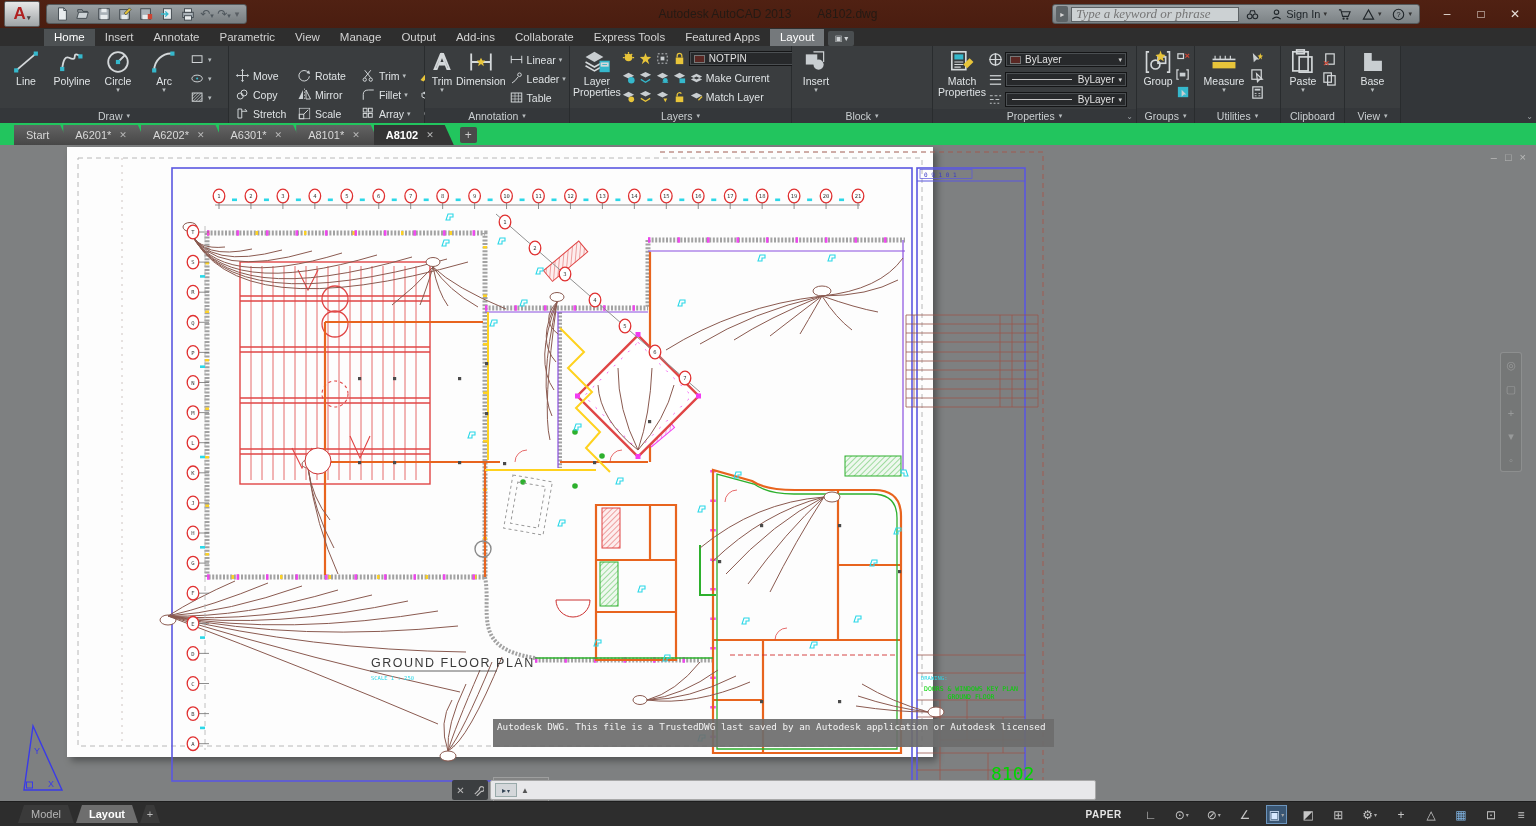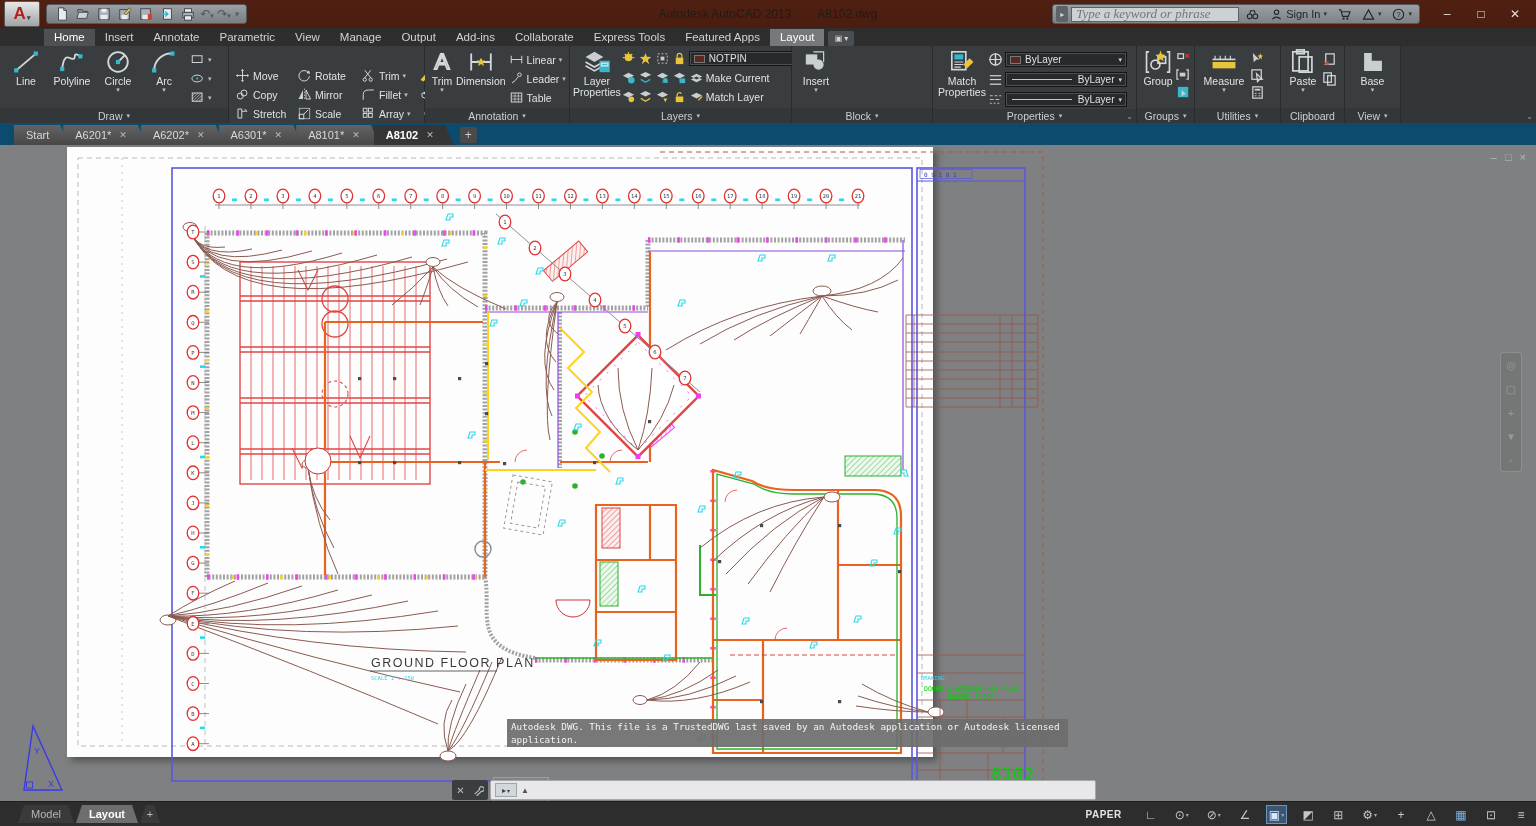--- a/index.html
+++ b/index.html
@@ -56,34 +56,34 @@
   svg.ic *{stroke:#d4d8da;stroke-width:1.3;fill:none;}
   svg.ic .f{fill:#c9ced1;stroke:none;}
   svg.ic .y{stroke:#e8c53a;}
   svg.ic .yf{fill:#e8c53a;stroke:none;}
   svg.ic .t{stroke:#35b8cc;}
   svg.ic .tf{fill:#35b8cc;stroke:none;}
   svg.ic .r{stroke:#cc4433;}
   svg.ic .thin{stroke-width:0.9;}
 
   
-  #filetabs{position:absolute;left:0;top:123px;width:1536px;height:22px;background:#0c4a6e;display:flex;align-items:flex-end;padding-left:14px;}
+  #filetabs{position:absolute;left:0;top:123px;width:1536px;height:22px;background:#22c55e;display:flex;align-items:flex-end;padding-left:14px;}
   .ftab{height:20px;display:flex;align-items:center;gap:8px;padding:0 20px 0 12px;font-size:11px;color:#d8d8d8;background:linear-gradient(#636363,#474747);clip-path:polygon(0 0,calc(100% - 9px) 0,100% 100%,0 100%);margin-right:-6px;}
   .ftab.active{background:#353535;color:#ffffff;font-weight:bold;}
   .ftab .x{font-size:9px;color:#b8b8b8;font-weight:normal;}
   #ftab-plus{width:17px;height:16px;margin-left:12px;background:#4a4a4a;border-radius:2px;color:#cccccc;font-size:12px;display:flex;align-items:center;justify-content:center;margin-bottom:2px;}
 
   
   #canvas{position:absolute;left:0;top:145px;width:1536px;height:656px;background:#7e8081;overflow:hidden;}
   #paper{position:absolute;left:67px;top:2px;width:866px;height:610px;background:#fdfdfd;box-shadow:4px 4px 7px rgba(0,0,0,0.35);}
   #plan-svg{position:absolute;left:0;top:0;width:1536px;height:656px;}
   #dwg-controls{position:absolute;right:10px;top:6px;display:flex;gap:8px;color:#b9b9b9;font-size:11px;}
   #navbar{position:absolute;right:14px;top:207px;width:22px;height:120px;background:rgba(90,90,90,0.25);border:1px solid rgba(255,255,255,0.18);border-radius:3px;display:flex;flex-direction:column;align-items:center;justify-content:space-around;color:rgba(235,235,235,0.30);font-size:11px;}
 
-  #tooltip{position:absolute;left:507px;top:574px;width:561px;height:28px;background:rgba(108,108,108,0.92);color:#f4f4f4;font-family:"DejaVu Sans Mono",monospace;font-size:9.3px;line-height:13px;padding:1px 4px;white-space:nowrap;overflow:hidden;}
+  #tooltip{position:absolute;left:493px;top:574px;width:561px;height:28px;background:rgba(108,108,108,0.92);color:#f4f4f4;font-family:"DejaVu Sans Mono",monospace;font-size:9.3px;line-height:13px;padding:1px 4px;white-space:nowrap;overflow:hidden;}
   .cmdchip{position:absolute;left:493px;height:19px;background:rgba(132,132,132,0.95);color:#ffffff;font-family:"DejaVu Sans Mono",monospace;font-size:9.5px;line-height:13px;padding:12px 4px;border:1px solid rgba(200,200,200,0.4);margin-top:28px;}
   #cmdbar{position:absolute;left:452px;top:635px;width:644px;height:20px;display:flex;gap:2px;}
   #cmdbar .tools{width:36px;background:#3b3e40;border-radius:2px;display:flex;align-items:center;justify-content:space-around;color:#b8b8b8;font-size:10px;}
   #cmdbar .field{flex:1;background:#e8e8ea;border:1px solid #a8a8a8;border-radius:2px;display:flex;align-items:center;padding:0 4px;gap:4px;}
   #cmdbar .prompt-chip{width:22px;height:14px;background:#d4d7da;border:1px solid #9aa;display:flex;align-items:center;justify-content:center;gap:1px;font-size:8px;color:#345;}
   #cmdbar .ph{flex:1;font-family:"DejaVu Sans Mono",monospace;font-style:italic;font-size:10.5px;color:#6a6a6a;}
   #cmdbar .up{font-size:8px;color:#555;}
 
   
   #statusbar{position:absolute;left:0;top:801px;width:1536px;height:25px;background:#2d2d2d;border-top:1px solid #1e1e1e;}
@@ -1199,21 +1199,20 @@
     <div id="navbar">
       <span>◎</span>
       <span>▢</span>
       <span>+</span>
       <span>▾</span>
       <span>◦</span>
     </div>
 
     <div id="tooltip">
       <div>Autodesk DWG.  This file is a TrustedDWG last saved by an Autodesk application or Autodesk licensed</div>
-      <div>application.</div>
     </div>
 
     <div class="cmdchip" style="top:604px">Command:</div>
     <div class="cmdchip" style="top:619px">Command:</div>
 
     <div id="cmdbar">
       <div class="tools">
         <span>✕</span>
         <svg width="11" height="11" viewBox="0 0 12 12">
             <path d="M2 10 L7 5 A 2.6 2.6 0 1 1 9 7 L4 12" fill="none" stroke="#b8b8b8" stroke-width="1.4"></path>

